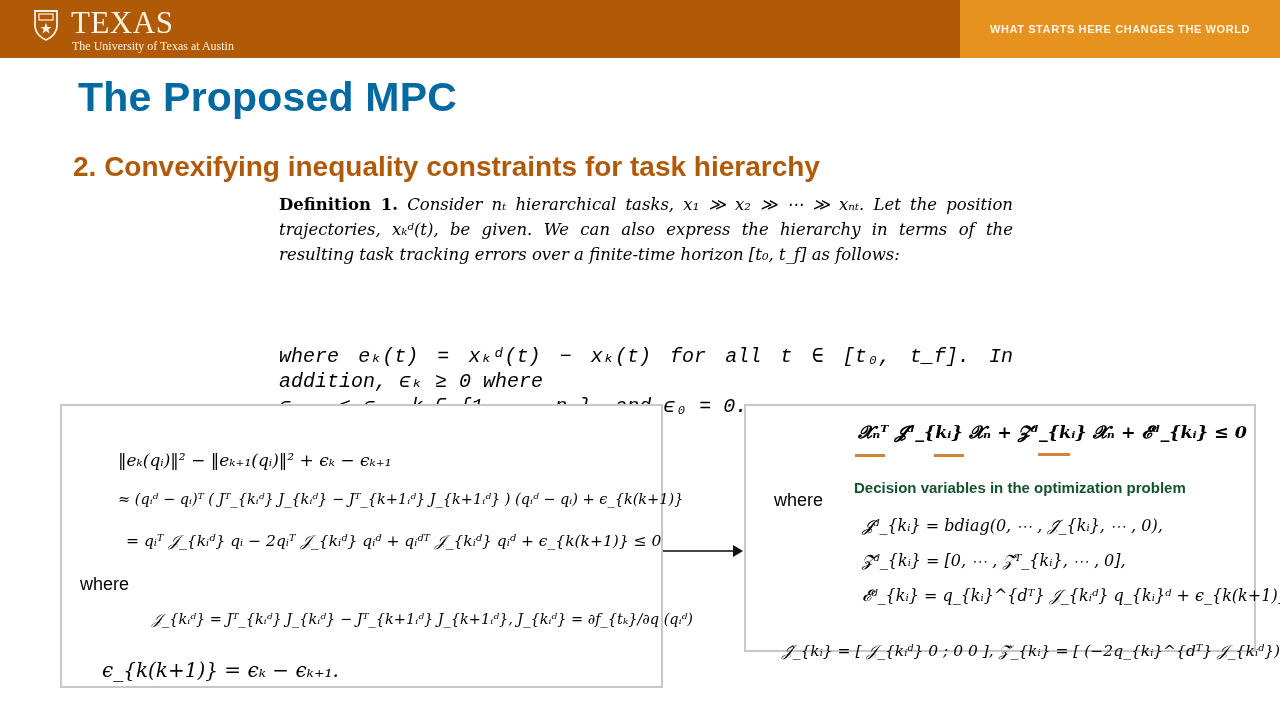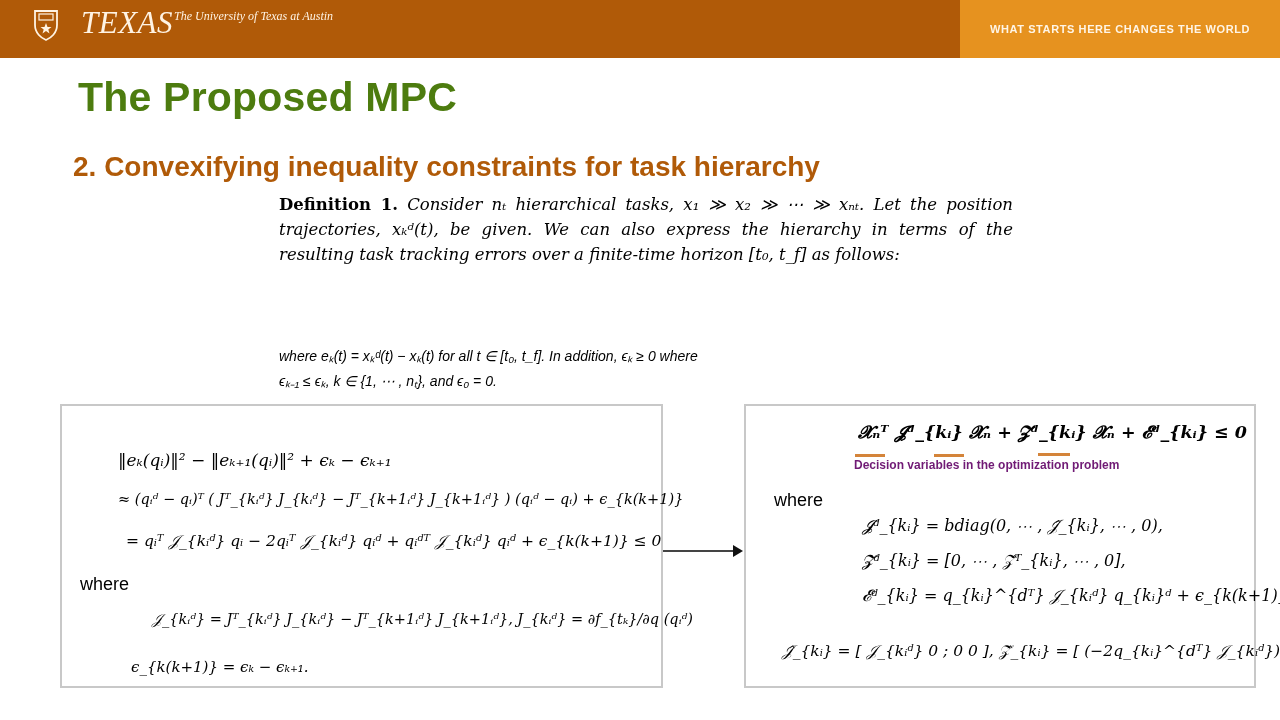--- a/index.html
+++ b/index.html
@@ -5,45 +5,45 @@
   * { box-sizing: border-box; margin: 0; padding: 0; }
   html, body { width: 1280px; height: 720px; overflow: hidden; background: #ffffff; }
   body { position: relative; font-family: "Liberation Sans", sans-serif; color: #000; }
 
   .header-bar { position: absolute; left: 0; top: 0; width: 960px; height: 58px; background: #b05a08; }
   .header-right { position: absolute; left: 960px; top: 0; width: 320px; height: 58px; background: #e6921f; display: flex; align-items: center; justify-content: center; }
   .tagline { color: #fff5e6; font-family: "Liberation Sans", sans-serif; font-weight: bold; font-size: 11px; letter-spacing: 0.6px; text-align: right; }
 
   .logo { position: absolute; left: 33px; top: 8px; display: flex; align-items: flex-start; }
   .shield { width: 26px; height: 32px; margin-top: 1px; }
-  .logo-text { margin-left: 22px; display: flex; flex-direction: row; font-style: italic; }
+  .logo-text { margin-left: 12px; display: flex; flex-direction: column; }
   .logo-word { color: #fff3e3; font-family: "Liberation Serif", serif; font-size: 31px; line-height: 30px; letter-spacing: 0.5px; }
   .logo-sub { color: #fff3e3; font-family: "Liberation Serif", serif; font-size: 12px; margin-top: 1px; margin-left: 1px; }
 
-  .title { position: absolute; left: 78px; top: 74px; color: #4d7c0f; font-family: "Liberation Sans", sans-serif; font-weight: bold; font-size: 41px; letter-spacing: 0.2px; }
+  .title { position: absolute; left: 78px; top: 74px; color: #0369a1; font-family: "Liberation Sans", sans-serif; font-weight: bold; font-size: 41px; letter-spacing: 0.2px; }
   .subtitle { position: absolute; left: 73px; top: 151px; color: #b05a08; font-family: "Liberation Sans", sans-serif; font-weight: bold; font-size: 28px; }
 
   .definition { position: absolute; left: 279px; top: 192px; width: 734px; font-family: "DejaVu Serif", serif; font-size: 16.5px; line-height: 25px; text-align: justify; }
   .def-head { font-weight: bold; font-style: normal; }
   .def-text { font-style: italic; }
   .def-eq { position: absolute; left: 0; top: 103px; width: 734px; text-align: center; font-family: "DejaVu Serif", serif; font-size: 16.5px; font-style: italic; }
-  .def-where { position: absolute; left: 0; top: 152px; width: 734px; font-family: Liberation Sans, sans-serif; font-style: italic; font-size: 14px; line-height: 25px; text-align: justify; }
+  .def-where { position: absolute; left: 0; top: 152px; width: 734px; font-family: Liberation Mono, monospace; font-style: italic; font-size: 20px; line-height: 25px; text-align: justify; }
 
   .box { position: absolute; border: 2px solid #c8c8c8; background: #fff; }
   .box-left { left: 60px; top: 404px; width: 603px; height: 284px; }
-  .box-right { left: 744px; top: 404px; width: 512px; height: 284px; }
+  .box-right { left: 744px; top: 404px; width: 512px; height: 248px; }
 
   .math { font-family: "DejaVu Serif", serif; font-style: italic; font-size: 17px; white-space: nowrap; position: absolute; }
   .plain { font-family: Liberation Sans, sans-serif; font-size: 18px; position: absolute; }
 
   .arrow { position: absolute; left: 663px; top: 550px; width: 78px; height: 2px; background: #444; }
   .arrow-head { position: absolute; left: 733px; top: 545px; width: 0; height: 0; border-top: 6px solid transparent; border-bottom: 6px solid transparent; border-left: 10px solid #111; }
 
   .underline { position: absolute; height: 3px; background: #d4843a; }
-  .decision { position: absolute; left: 854px; top: 458px; color: #701a75; font-family: "Liberation Sans", sans-serif; font-weight: bold; font-size: 12px; }
+  .decision { position: absolute; left: 854px; top: 479px; color: #14532d; font-family: "Liberation Sans", sans-serif; font-weight: bold; font-size: 15px; }
 </style>
 </head>
 <body>
 
 <div class="header-bar"></div>
 <div class="logo">
   <svg class="shield" viewBox="0 0 26 32">
     <path d="M2 2 H24 V16 C24 24 18 29 13 31 C8 29 2 24 2 16 Z" fill="none" stroke="#fff3e3" stroke-width="1.8"></path>
     <rect x="6" y="5" width="14" height="6" fill="none" stroke="#fff3e3" stroke-width="1.2"></rect>
     <polygon points="13,14 14.5,18 18.5,18 15.3,20.5 16.5,24.5 13,22 9.5,24.5 10.7,20.5 7.5,18 11.5,18" fill="#fff3e3"></polygon>
@@ -68,21 +68,21 @@
     <div>ϵₖ₋₁ ≤ ϵₖ, k ∈ {1, ⋯ , nₜ}, and ϵ₀ = 0.</div>
   </div>
 </div>
 
 <div class="box box-left">
   <div class="math" style="left:56px; top:44px;">‖eₖ(qᵢ)‖² − ‖eₖ₊₁(qᵢ)‖² + ϵₖ − ϵₖ₊₁</div>
   <div class="math" style="left:56px; top:85px; font-size:14.5px;">≈ (qᵢᵈ − qᵢ)ᵀ ( Jᵀ_{kᵢᵈ} J_{kᵢᵈ} − Jᵀ_{k+1ᵢᵈ} J_{k+1ᵢᵈ} ) (qᵢᵈ − qᵢ) + ϵ_{k(k+1)}</div>
   <div class="math" style="left:64px; top:126px; font-size:15.5px;">= qᵢᵀ 𝒥_{kᵢᵈ} qᵢ − 2qᵢᵀ 𝒥_{kᵢᵈ} qᵢᵈ + qᵢᵈᵀ 𝒥_{kᵢᵈ} qᵢᵈ + ϵ_{k(k+1)} ≤ 0</div>
   <div class="plain" style="left:18px; top:168px;">where</div>
   <div class="math" style="left:90px; top:205px; font-size:14.5px;">𝒥_{kᵢᵈ} = Jᵀ_{kᵢᵈ} J_{kᵢᵈ} − Jᵀ_{k+1ᵢᵈ} J_{k+1ᵢᵈ},    J_{kᵢᵈ} = ∂f_{tₖ}/∂q (qᵢᵈ)</div>
-  <div class="math" style="left:69px; top:252px; font-size:15px;">ϵ_{k(k+1)} = ϵₖ − ϵₖ₊₁.</div>
+  <div class="math" style="left:40px; top:252px; font-size:20px;">ϵ_{k(k+1)} = ϵₖ − ϵₖ₊₁.</div>
 </div>
 
 <div class="arrow"></div>
 <div class="arrow-head"></div>
 
 <div class="box box-right">
   <div class="math" style="left:112px; top:16px; font-size:17.5px; font-weight:bold;">𝓧ₙᵀ 𝓙ᵈ_{kᵢ} 𝓧ₙ + 𝓩ᵈ_{kᵢ} 𝓧ₙ + 𝓔ᵈ_{kᵢ} ≤ 0</div>
   <div class="plain" style="left:28px; top:84px;">where</div>
   <div class="math" style="left:116px; top:110px; font-size:16px;">𝓙ᵈ_{kᵢ} = bdiag(0, ⋯ , 𝒥̂_{kᵢ}, ⋯ , 0),</div>
   <div class="math" style="left:116px; top:145px; font-size:16px;">𝓩ᵈ_{kᵢ} = [0, ⋯ , 𝒵̂ᵀ_{kᵢ}, ⋯ , 0],</div>

